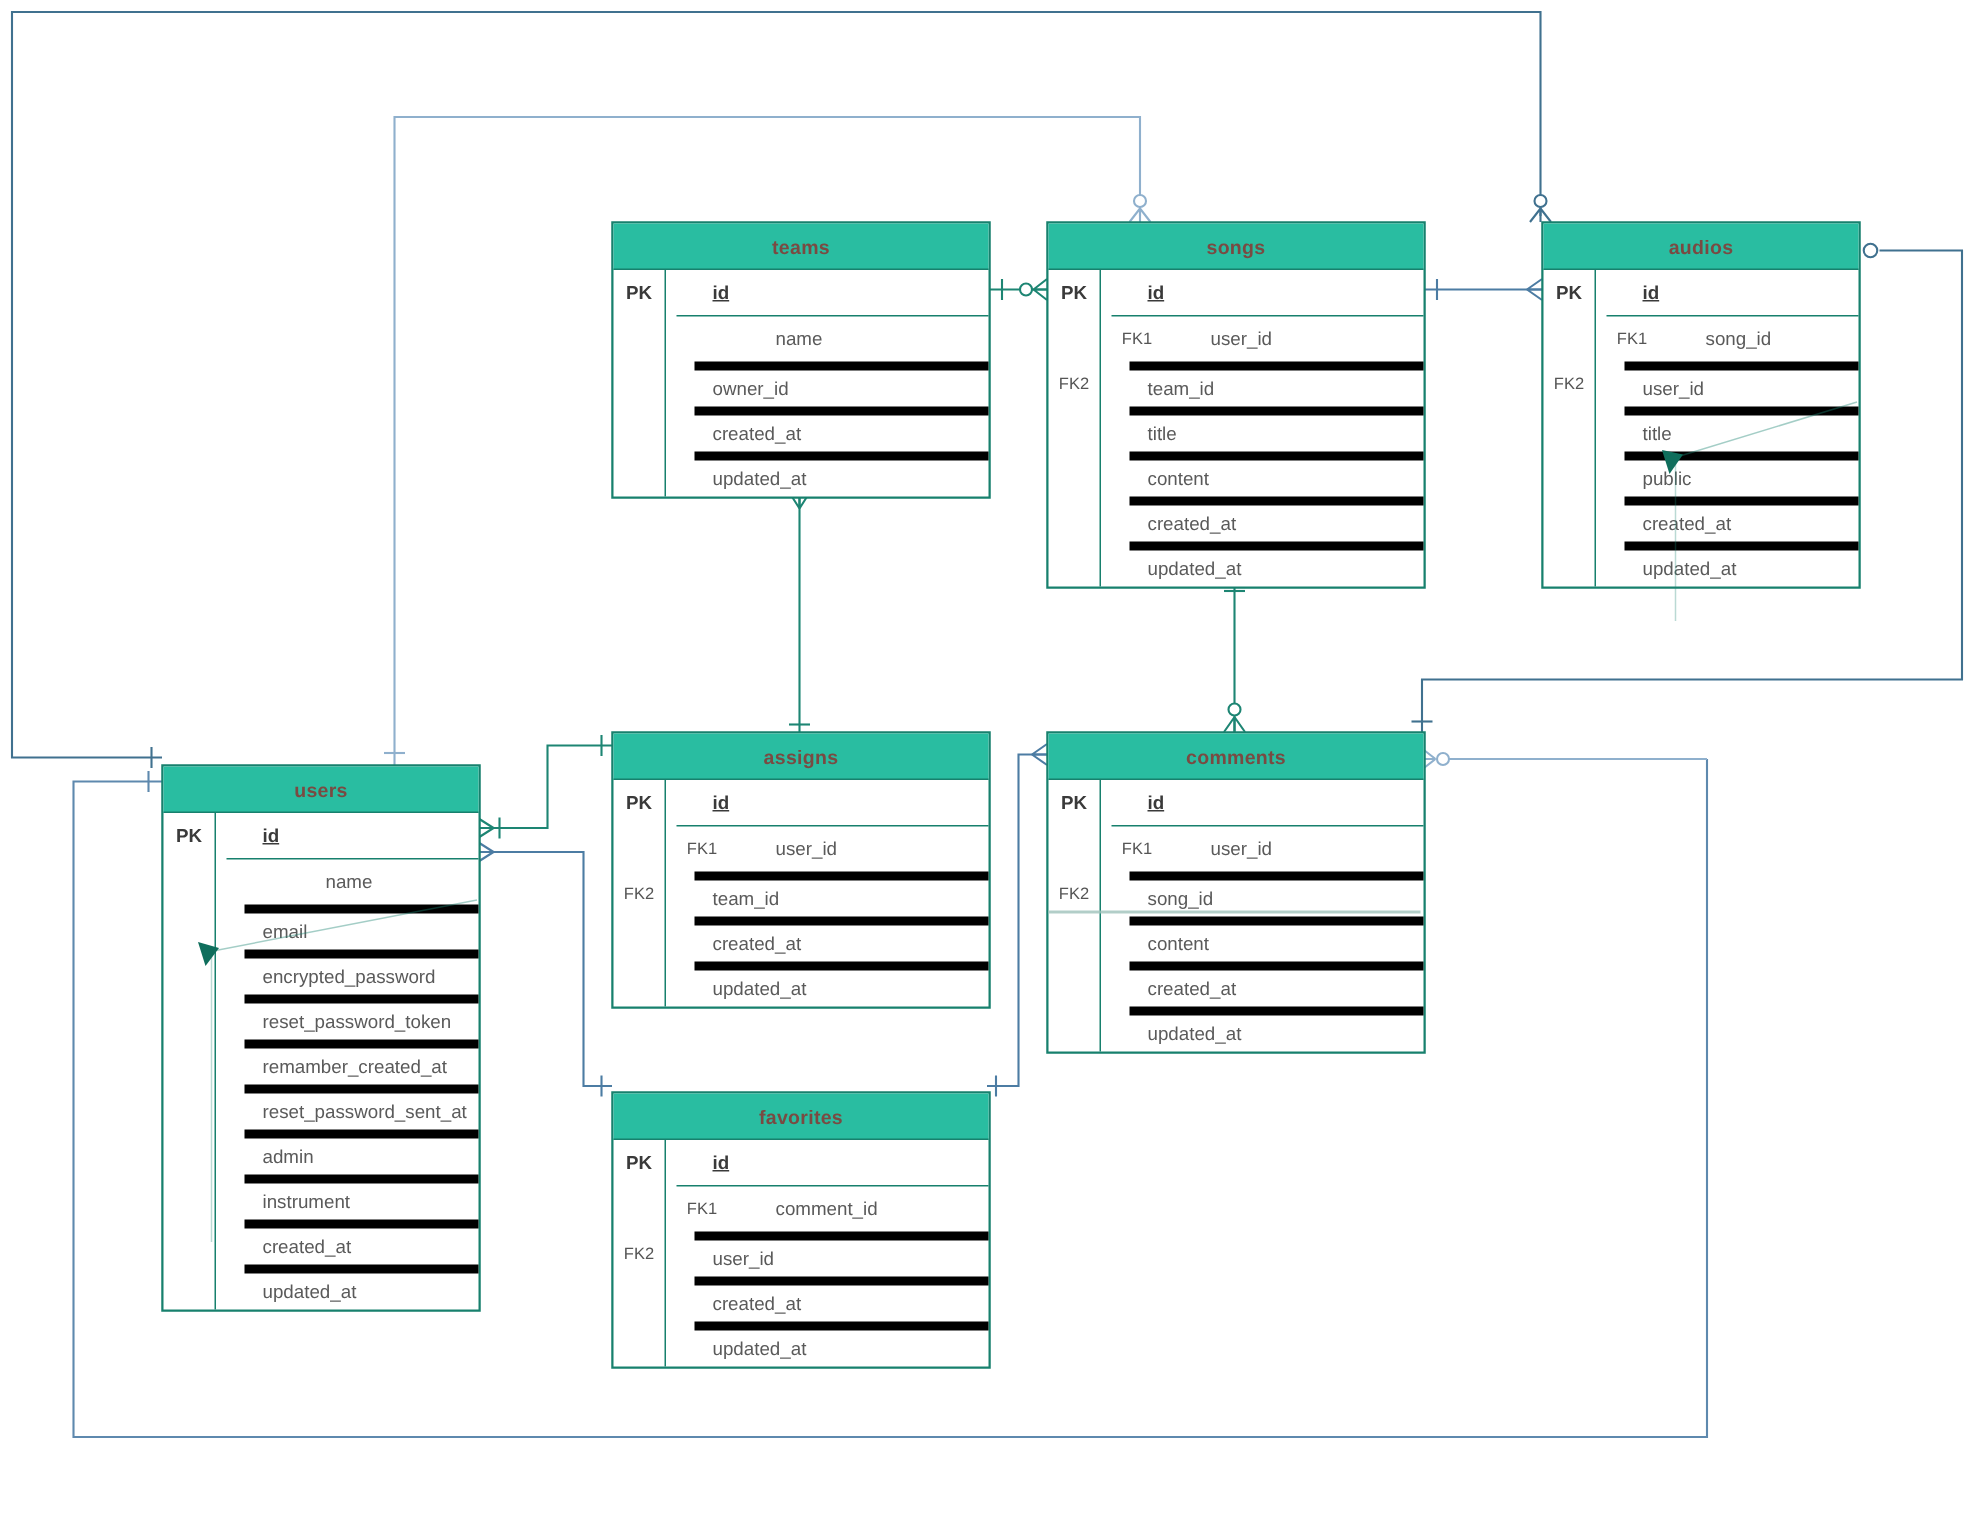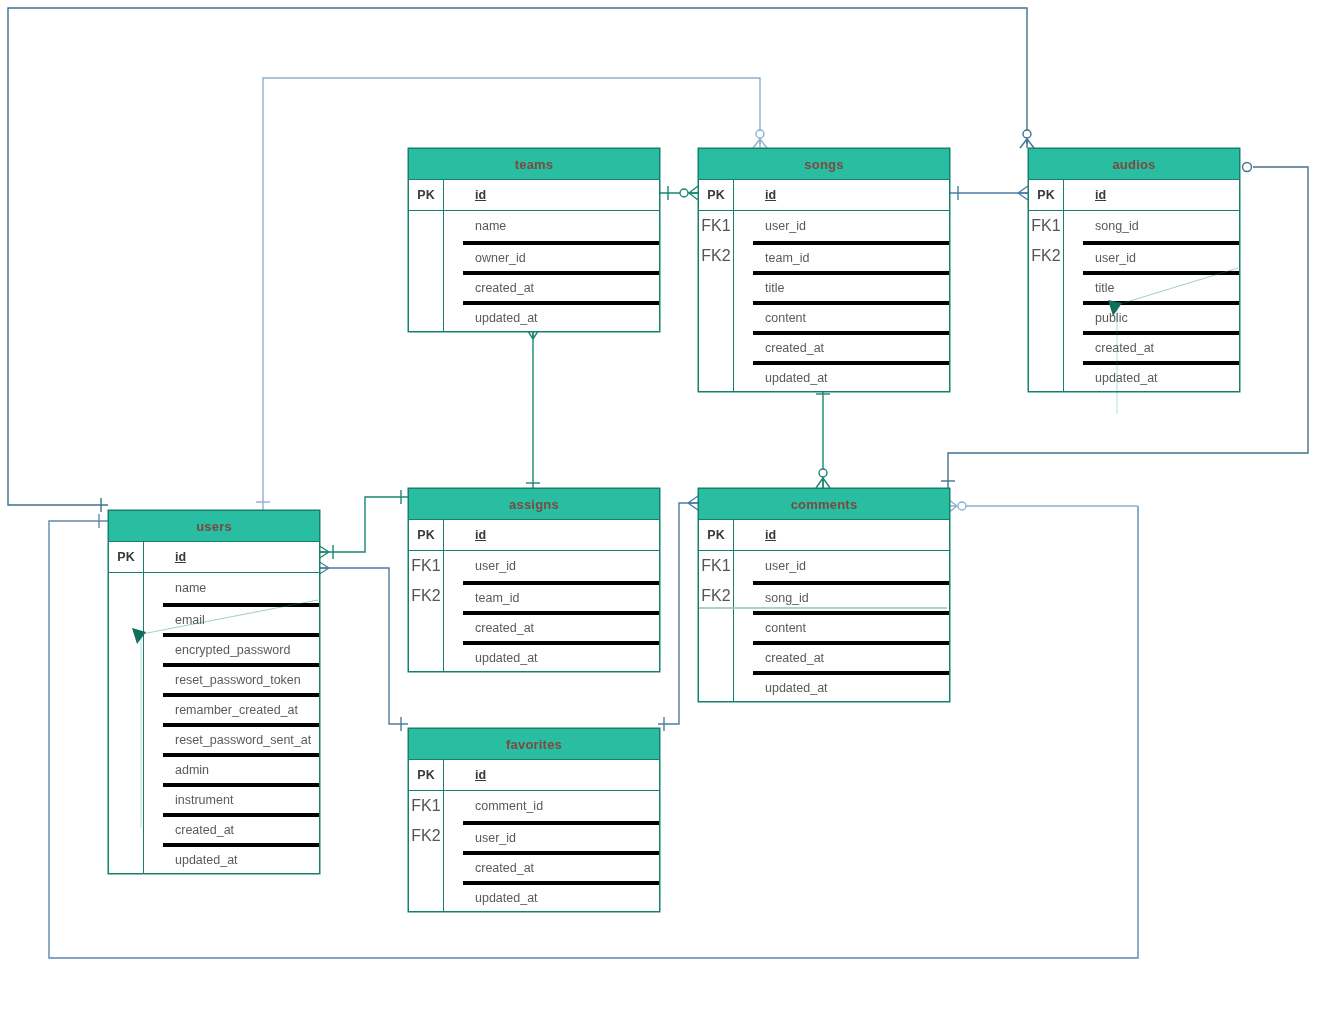--- a/index.html
+++ b/index.html
@@ -11,26 +11,26 @@
   .table{position:absolute;z-index:2;background:#fff;border:1px solid #17806d;
          box-shadow:0 0 0 0.5px #17806d;}
   .thead{height:30px;background:#29bda1;border-bottom:1px solid #17806d;
          display:flex;align-items:center;justify-content:center;}
   .thead span{font-size:13px;font-weight:bold;color:#7a4a42;letter-spacing:.2px;}
   .tbody{position:relative;}
   .tbody::before{content:'';position:absolute;left:34px;top:0;bottom:0;width:1px;
          background:#17806d;}
   .row{display:flex;height:30px;align-items:stretch;gap:20px;}
   .row .key{width:34px;flex:none;display:flex;align-items:center;justify-content:center;
-         font-size:16px;color:#555;}
+         font-size:11px;color:#555;}
   .row:first-child .key{font-weight:bold;font-size:12.5px;color:#3a3a3a;}
   .row .field{flex:1;display:flex;align-items:center;padding-left:12px;
-         font-size:12.5px;color:#5a5a5a;border-top:4px solid #000000;}
+         font-size:12.5px;color:#5a5a5a;border-top:6px solid #000000;}
   .row:first-child .field{border-top:none;}
-  .row:nth-child(2){border-top:1px solid #17806d;}
+  .row:nth-child(2){border-top:1px solid #17806d;margin-left:42px;}
   .row:nth-child(2) .field{border-top:none;}
   .field.pk{font-weight:bold;color:#3a3a3a;text-decoration:underline;}
 </style>
 </head>
 <body>
 
 <div id="stage">
 
   <svg id="lines" class="overlay" width="1318" height="1019" viewBox="0 0 1318 1019">
     <g fill="none" stroke-width="1.4">

